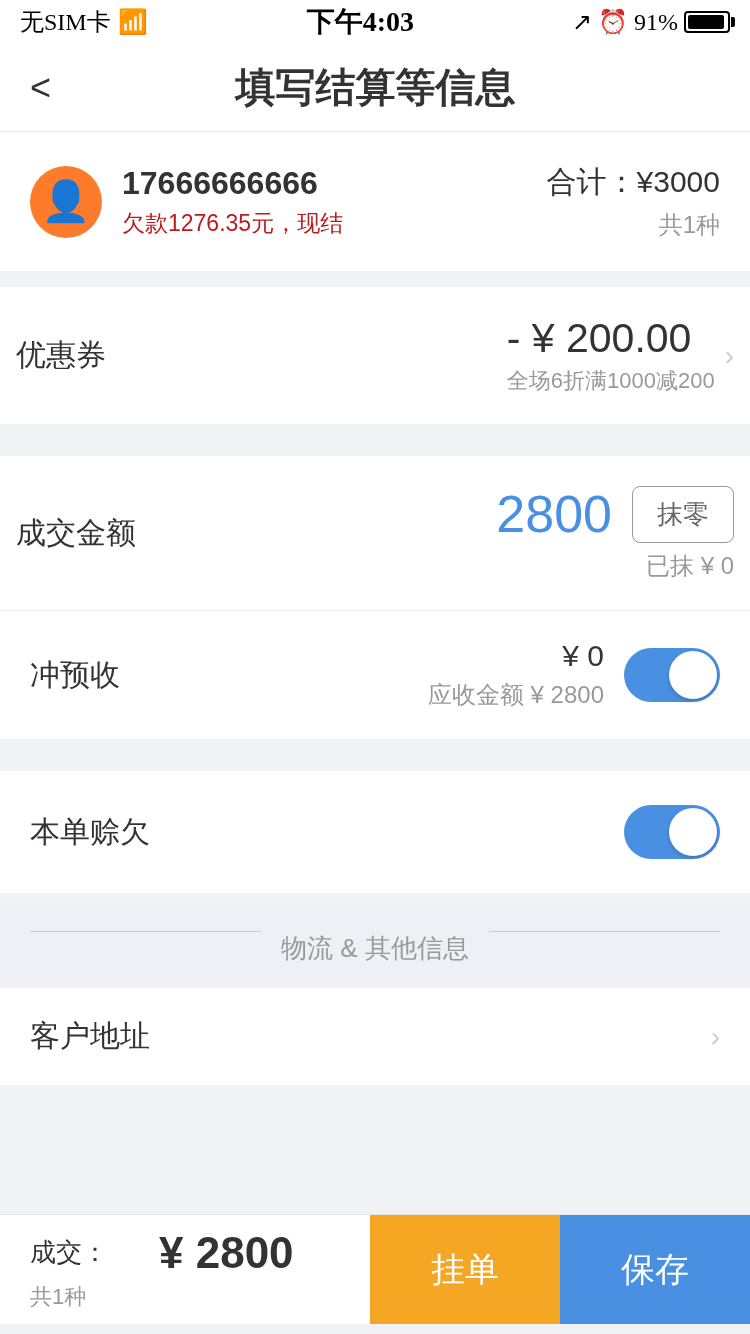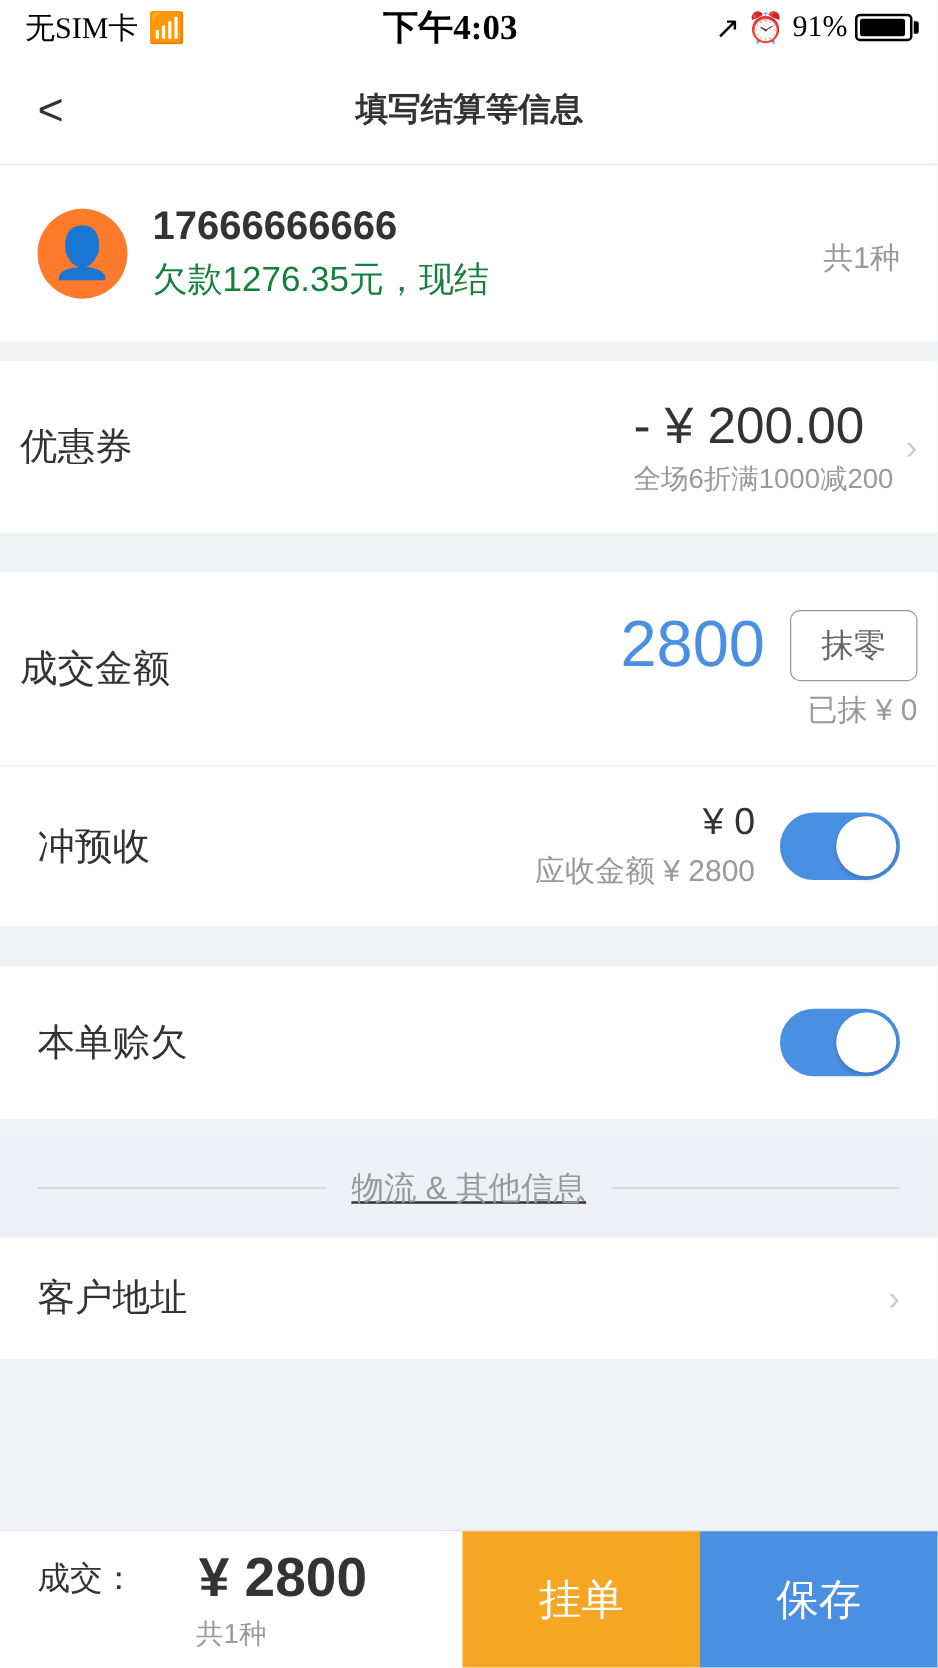--- a/index.html
+++ b/index.html
@@ -50,21 +50,21 @@
     }
     .nav-back {
       font-size: 36px;
       color: #333;
       cursor: pointer;
       padding-right: 20px;
     }
     .nav-title {
       flex: 1;
       text-align: center;
-      font-size: 26px;
+      font-size: 40px;
       font-weight: 600;
       color: #333;
       margin-right: 40px;
     }
 
     
     .content {
       padding-bottom: 130px;
     }
 
@@ -80,21 +80,21 @@
     .user-left { display: flex; align-items: center; gap: 20px; }
     .avatar {
       width: 72px; height: 72px; border-radius: 50%;
       background: #ff7b2c;
       display: flex; align-items: center; justify-content: center;
       flex-shrink: 0;
     }
     .avatar-icon { font-size: 40px; color: #fff; }
     .user-info { display: flex; flex-direction: column; gap: 6px; }
     .user-phone { font-size: 32px; font-weight: 600; color: #333; }
-    .user-sub { font-size: 28px; color: #15803d; }
+    .user-sub { font-size: 23px; color: #b91c1c; }
     .user-right { text-align: right; }
     .total-amount { font-size: 30px; color: #333; font-weight: 500; }
     .total-count { font-size: 24px; color: #999; margin-top: 6px; }
 
     
     .coupon-row {
       background: #fff;
       padding: 28px 16px;
       display: flex;
       align-items: center;
@@ -188,25 +188,23 @@
       border-top: 1px solid #f0f0f0;
     }
     .date-label { font-size: 30px; color: #333; }
     .date-value { font-size: 30px; color: #333; }
 
     
     .logistics-divider {
       background: #eef0f5;
       padding: 22px 30px;
       display: flex;
-      align-items: center;
       justify-content: center;
       gap: 20px;
       margin-top: 16px;
-      text-decoration: underline;
     }
     .divider-line {
       flex: 1;
       height: 1px;
       background: #ccc;
     }
     .divider-text {
       font-size: 26px;
       color: #999;
     }
@@ -220,28 +218,27 @@
       justify-content: space-between;
       margin-top: 0;
     }
     .address-label { font-size: 30px; color: #333; flex-shrink: 0; margin-right: 30px; }
     .address-value { font-size: 28px; color: #333; flex: 1; line-height: 1.5; }
     .address-right { display: flex; align-items: center; }
 
     
     .bottom-bar {
       position: fixed;
-      bottom: 0;
+      bottom: 10px;
       width: 750px;
       height: 110px;
       background: #fff;
       display: flex;
       align-items: center;
       border-top: 1px solid #e5e5e5;
-      text-align: center;
     }
     .bottom-summary {
       flex: 1;
       padding: 0 30px;
     }
     .bottom-total-row { display: flex; align-items: center; gap: 12px; }
     .bottom-label { font-size: 26px; color: #333; }
     .bottom-amount { font-size: 44px; color: #333; font-weight: 600; margin-left: 39px; }
     .bottom-count { font-size: 22px; color: #999; margin-top: 4px; }
     .bottom-actions { display: flex; height: 100%; }
@@ -294,20 +291,21 @@
     <div class="user-left">
       <div class="avatar">
         <span class="avatar-icon">👤</span>
       </div>
       <div class="user-info">
         <span class="user-phone">17666666666</span>
         <span class="user-sub">欠款1276.35元，现结</span>
       </div>
     </div>
     <div class="user-right">
+      <div class="total-amount">合计：¥3000</div>
       <div class="total-count">共1种</div>
     </div>
   </div>
 
   <div class="coupon-row">
     <span class="coupon-label">优惠券</span>
     <div class="coupon-right">
       <div>
         <div class="coupon-amount">- ¥ 200.00</div>
         <div class="coupon-desc">全场6折满1000减200</div>

